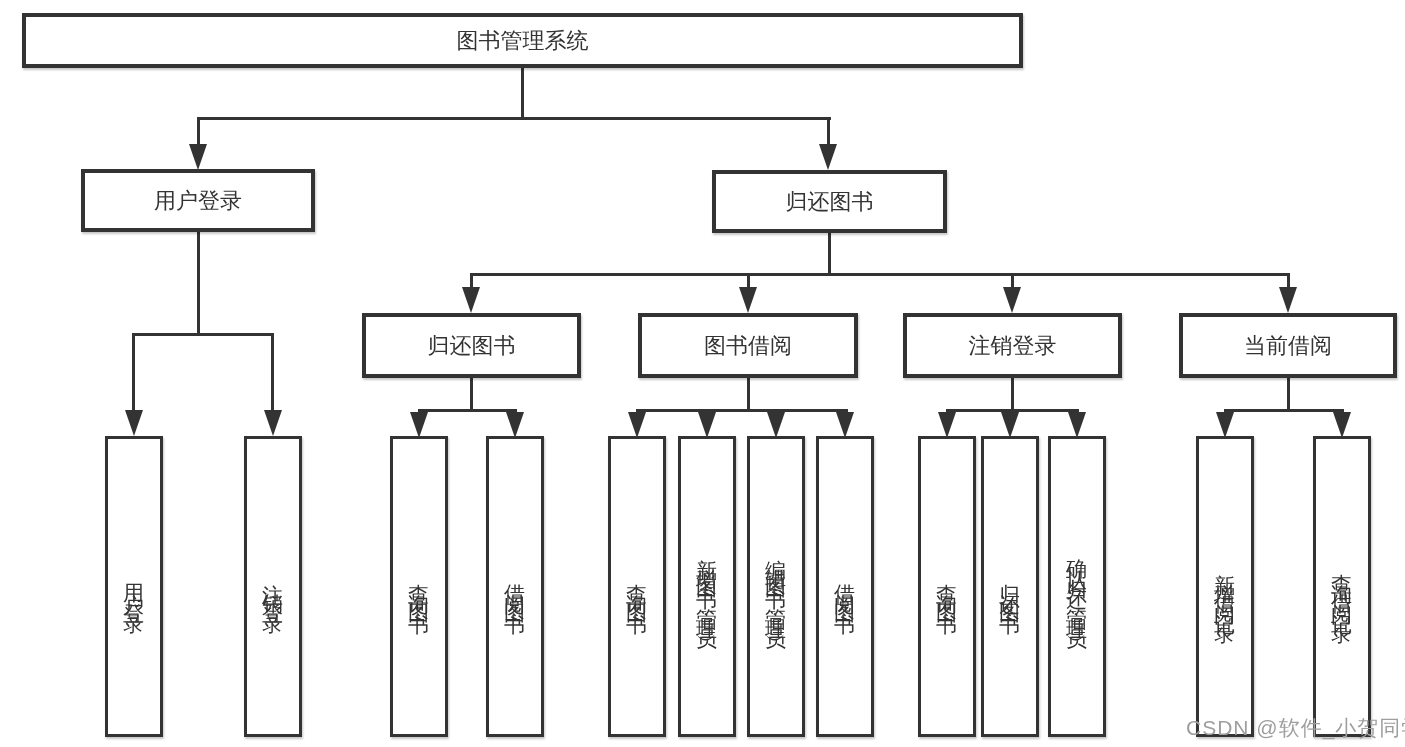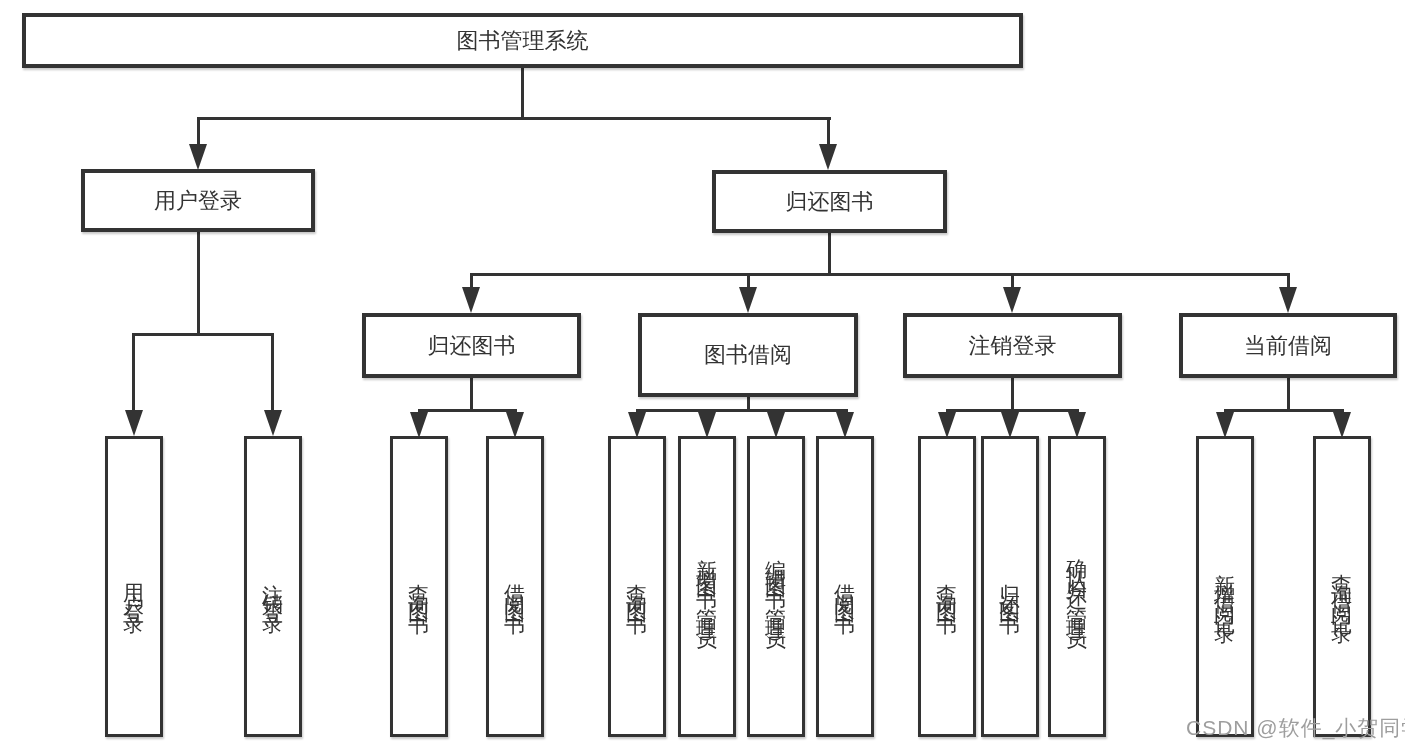--- a/index.html
+++ b/index.html
@@ -36,21 +36,21 @@
     position:absolute;width:0;height:0;z-index:3;
     border-left:9px solid transparent;
     border-right:9px solid transparent;
     border-top:26px solid #333333;
   }
   
   #n-root          {left:22px;  top:13px;  width:1001px; height:55px;}
   #n-user-login    {left:81px;  top:169px; width:234px;  height:63px;}
   #n-book-mgmt     {left:712px; top:170px; width:235px;  height:63px;}
   #n-new-book      {left:362px; top:313px; width:219px;  height:65px;}
-  #n-book-borrow   {left:638px; top:313px; width:220px;  height:84px;}
+  #n-book-borrow   {left:638px; top:313px; width:220px;  height:65px;}
   #n-current-borrow{left:903px; top:313px; width:219px;  height:65px;}
   #n-borrow-record {left:1179px;top:313px; width:218px;  height:65px;}
   .leaf{top:436px;width:58px;height:301px;}
   #l-ul-login   {left:105px;}
   #l-ul-logout  {left:244px;}
   #l-nb-query   {left:390px;}
   #l-nb-borrow  {left:486px;}
   #l-bb-query   {left:608px;}
   #l-bb-add     {left:678px;}
   #l-bb-edit    {left:747px;}

